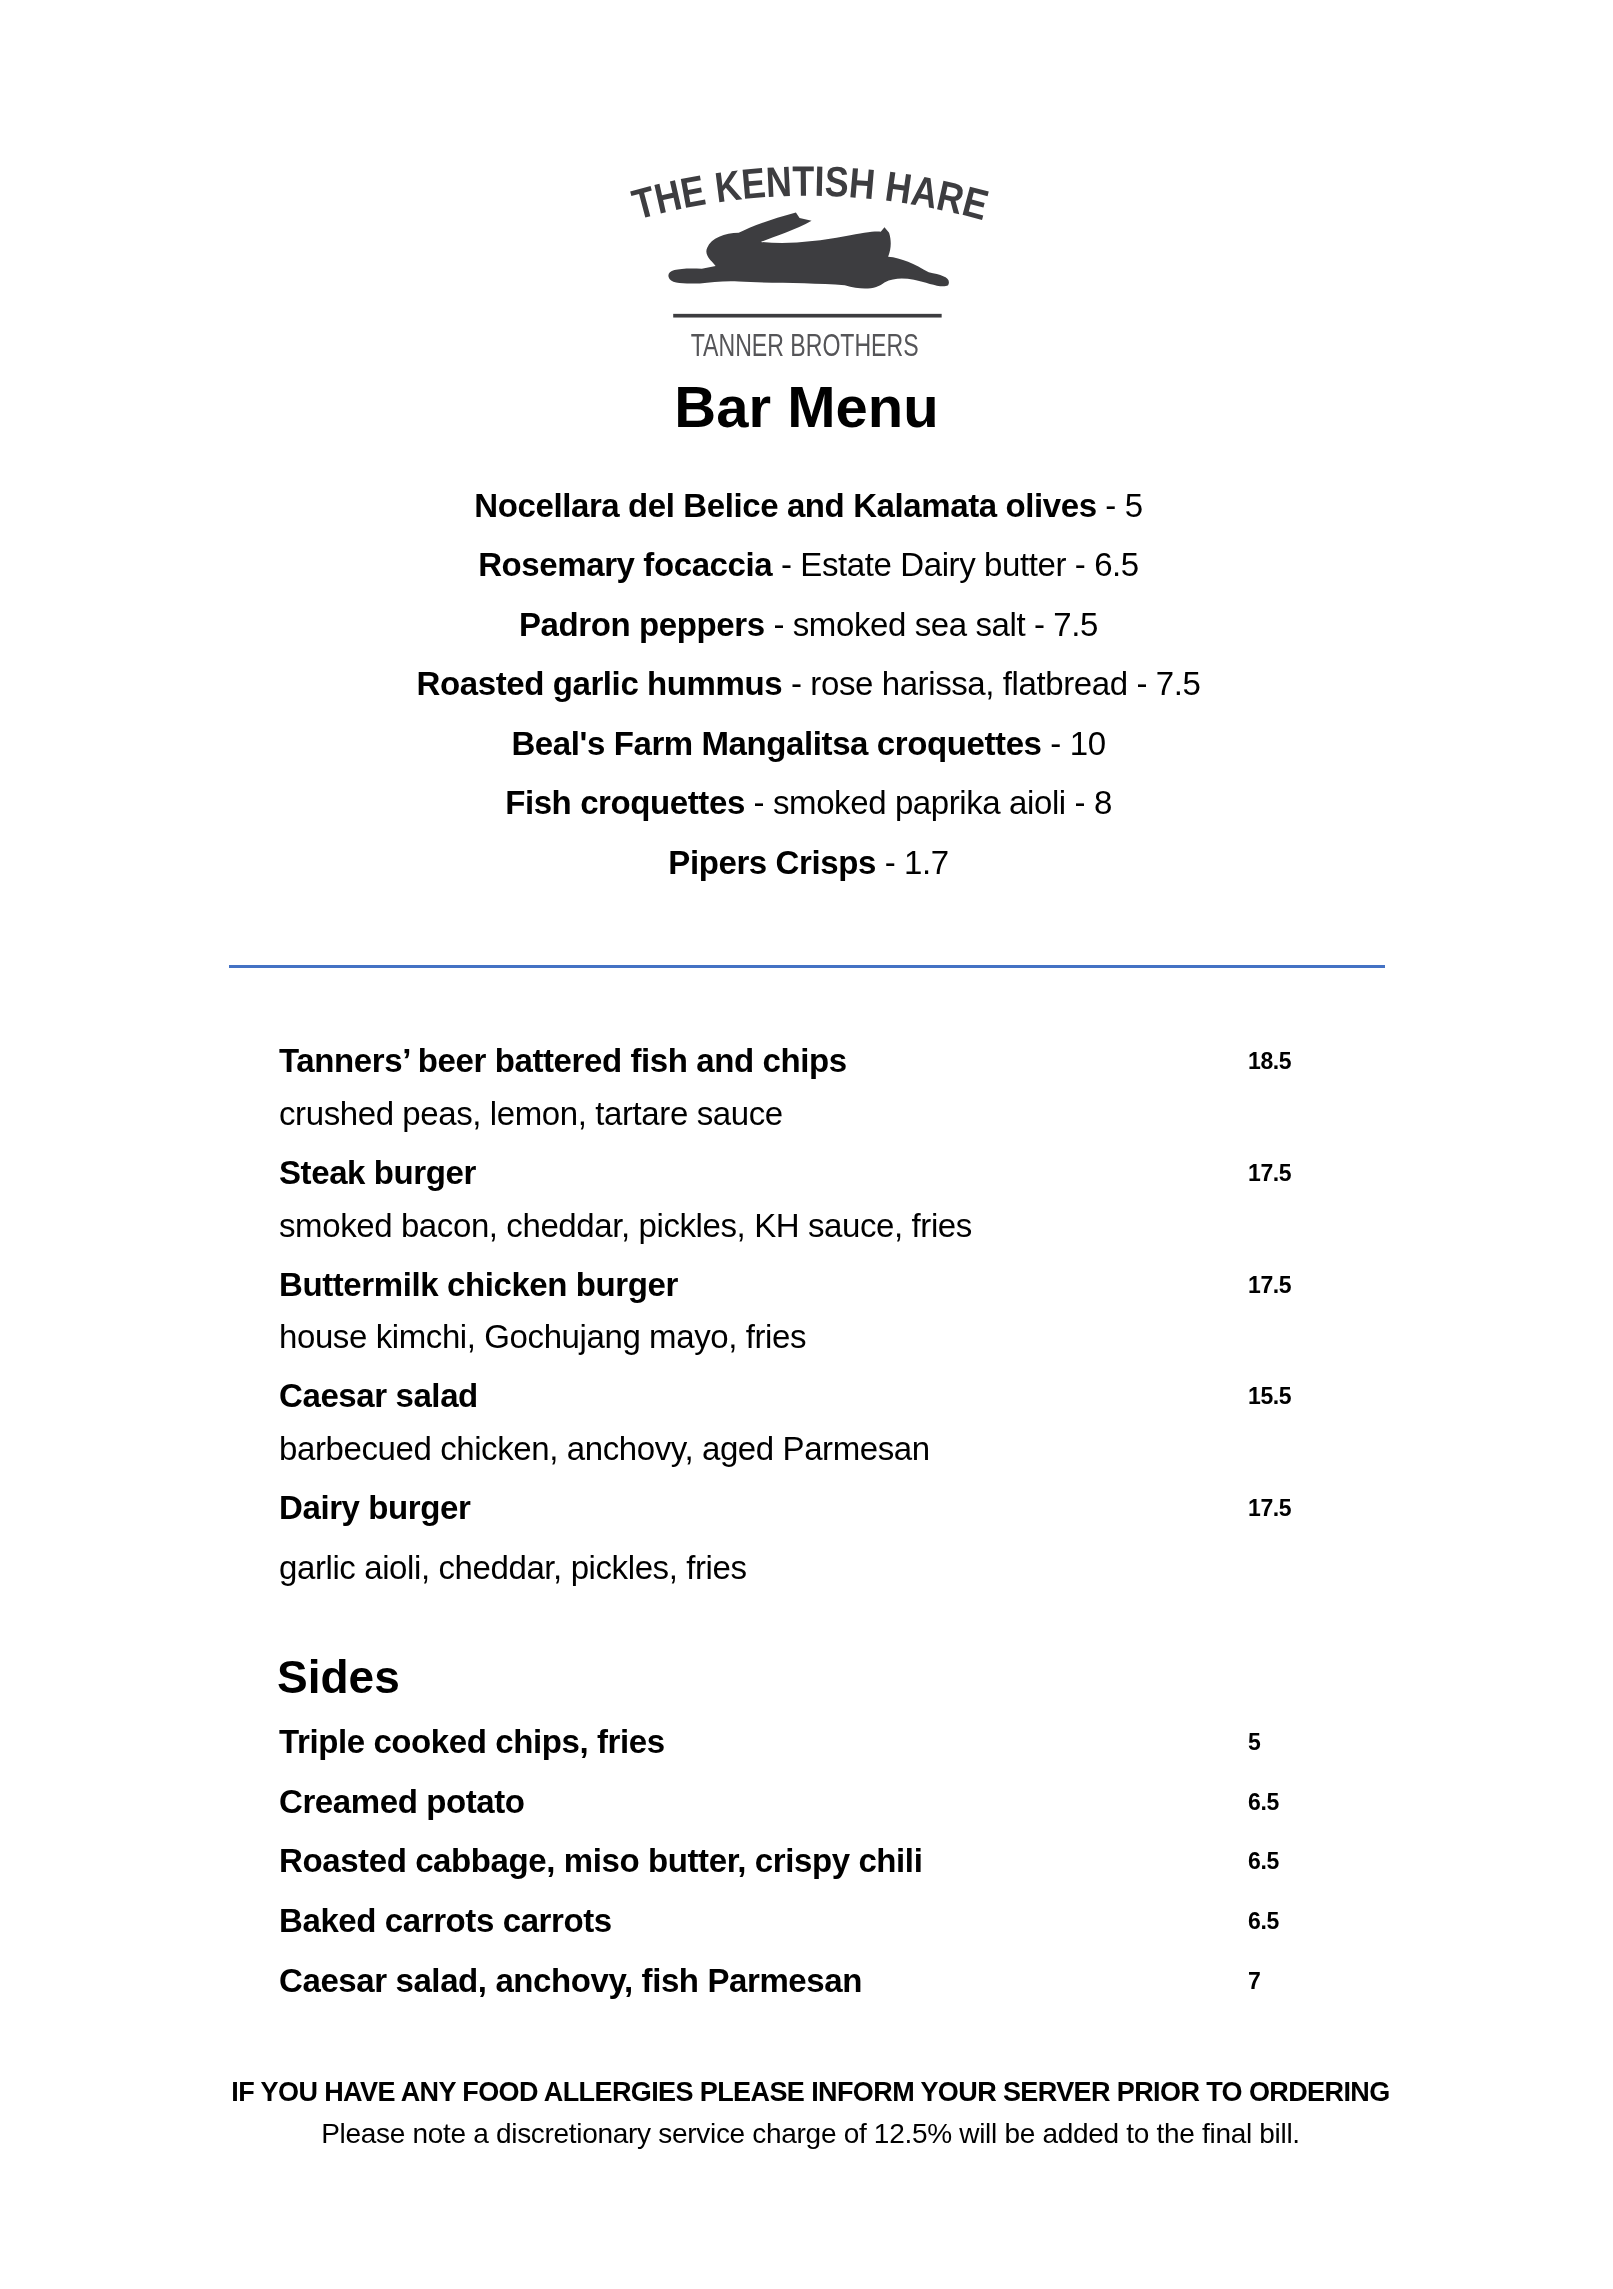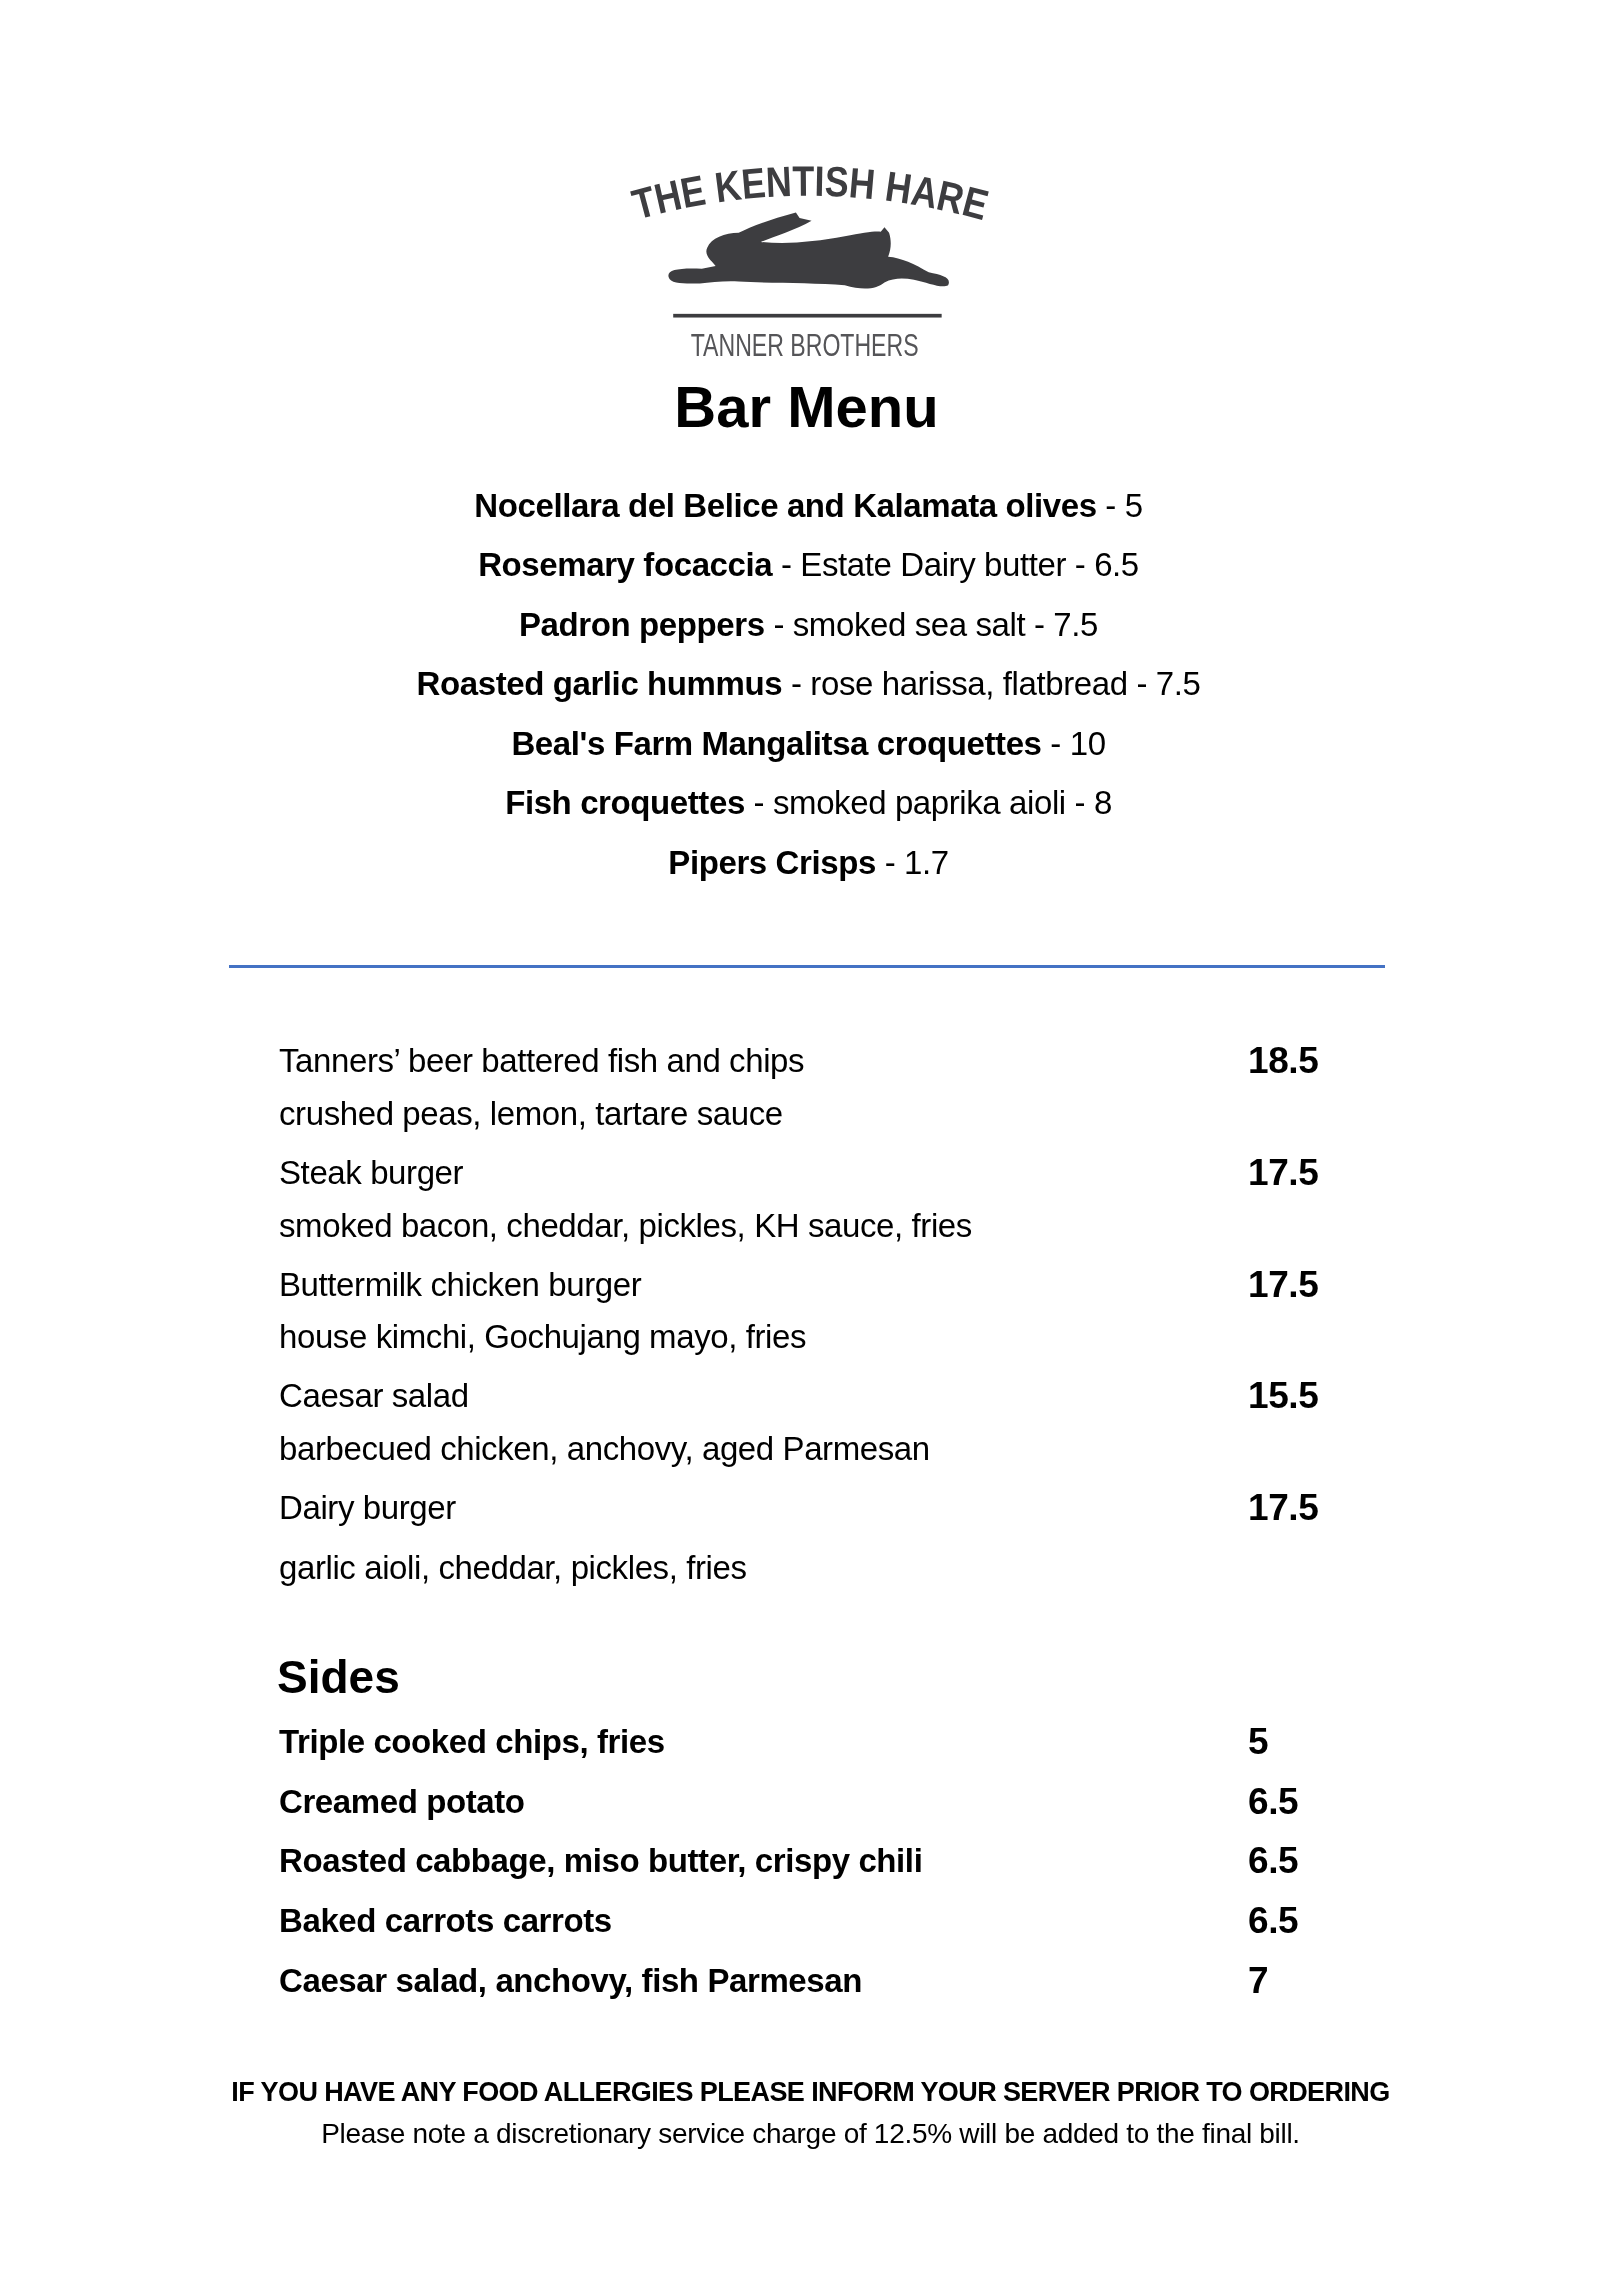--- a/index.html
+++ b/index.html
@@ -6,22 +6,22 @@
   body { width: 1613px; height: 2290px; position: relative; overflow: hidden;
          font-family: "Liberation Sans", "DejaVu Sans", sans-serif; color: #000; }
   #logo { position: absolute; left: 628px; top: 157px; width: 369px; height: 203px; }
   .title { position: absolute; left: 0; width: 1613px; top: 374px; height: 65px; line-height: 65px;
            text-align: center; font-size: 58px; font-weight: bold; }
   .starter { position: absolute; left: 0; width: 1617px; height: 46px; line-height: 46px;
              text-align: center; font-size: 33px; white-space: nowrap; letter-spacing: -0.4px; }
   .starter b { font-weight: bold; }
   .divider { position: absolute; left: 229px; top: 965px; width: 1156px; height: 2.8px; background: #4472C4; }
   .row { position: absolute; left: 279px; height: 46px; line-height: 46px; font-size: 33px; white-space: nowrap; letter-spacing: -0.4px; }
-  .row.bold { font-weight: normal; }
-  .price { position: absolute; left: 1248px; height: 46px; line-height: 46px; font-size: 37px; font-weight: bold; white-space: nowrap; letter-spacing: -0.4px; text-align: center; }
+  .row.bold { font-weight: bold; }
+  .price { position: absolute; left: 1248px; height: 46px; line-height: 46px; font-size: 23px; font-weight: bold; white-space: nowrap; letter-spacing: -0.4px; text-align: center; }
   .sides-heading { position: absolute; left: 277px; top: 1650px; height: 55px; line-height: 55px; font-size: 46px; font-weight: bold; }
   .side-name { font-weight: bold; }
   .side-detail { font-weight: bold; text-align: right; }
   .allergy { position: absolute; left: 0; width: 1621px; top: 2074px; height: 37px; line-height: 37px; text-align: center;
              font-size: 27px; font-weight: bold; white-space: nowrap; letter-spacing: -0.6px; }
   .note { position: absolute; left: 0; width: 1621px; top: 2115px; height: 37px; line-height: 37px; text-align: center;
           font-size: 28px; white-space: nowrap; letter-spacing: -0.3px; }
 </style>
 </head>
 <body>

